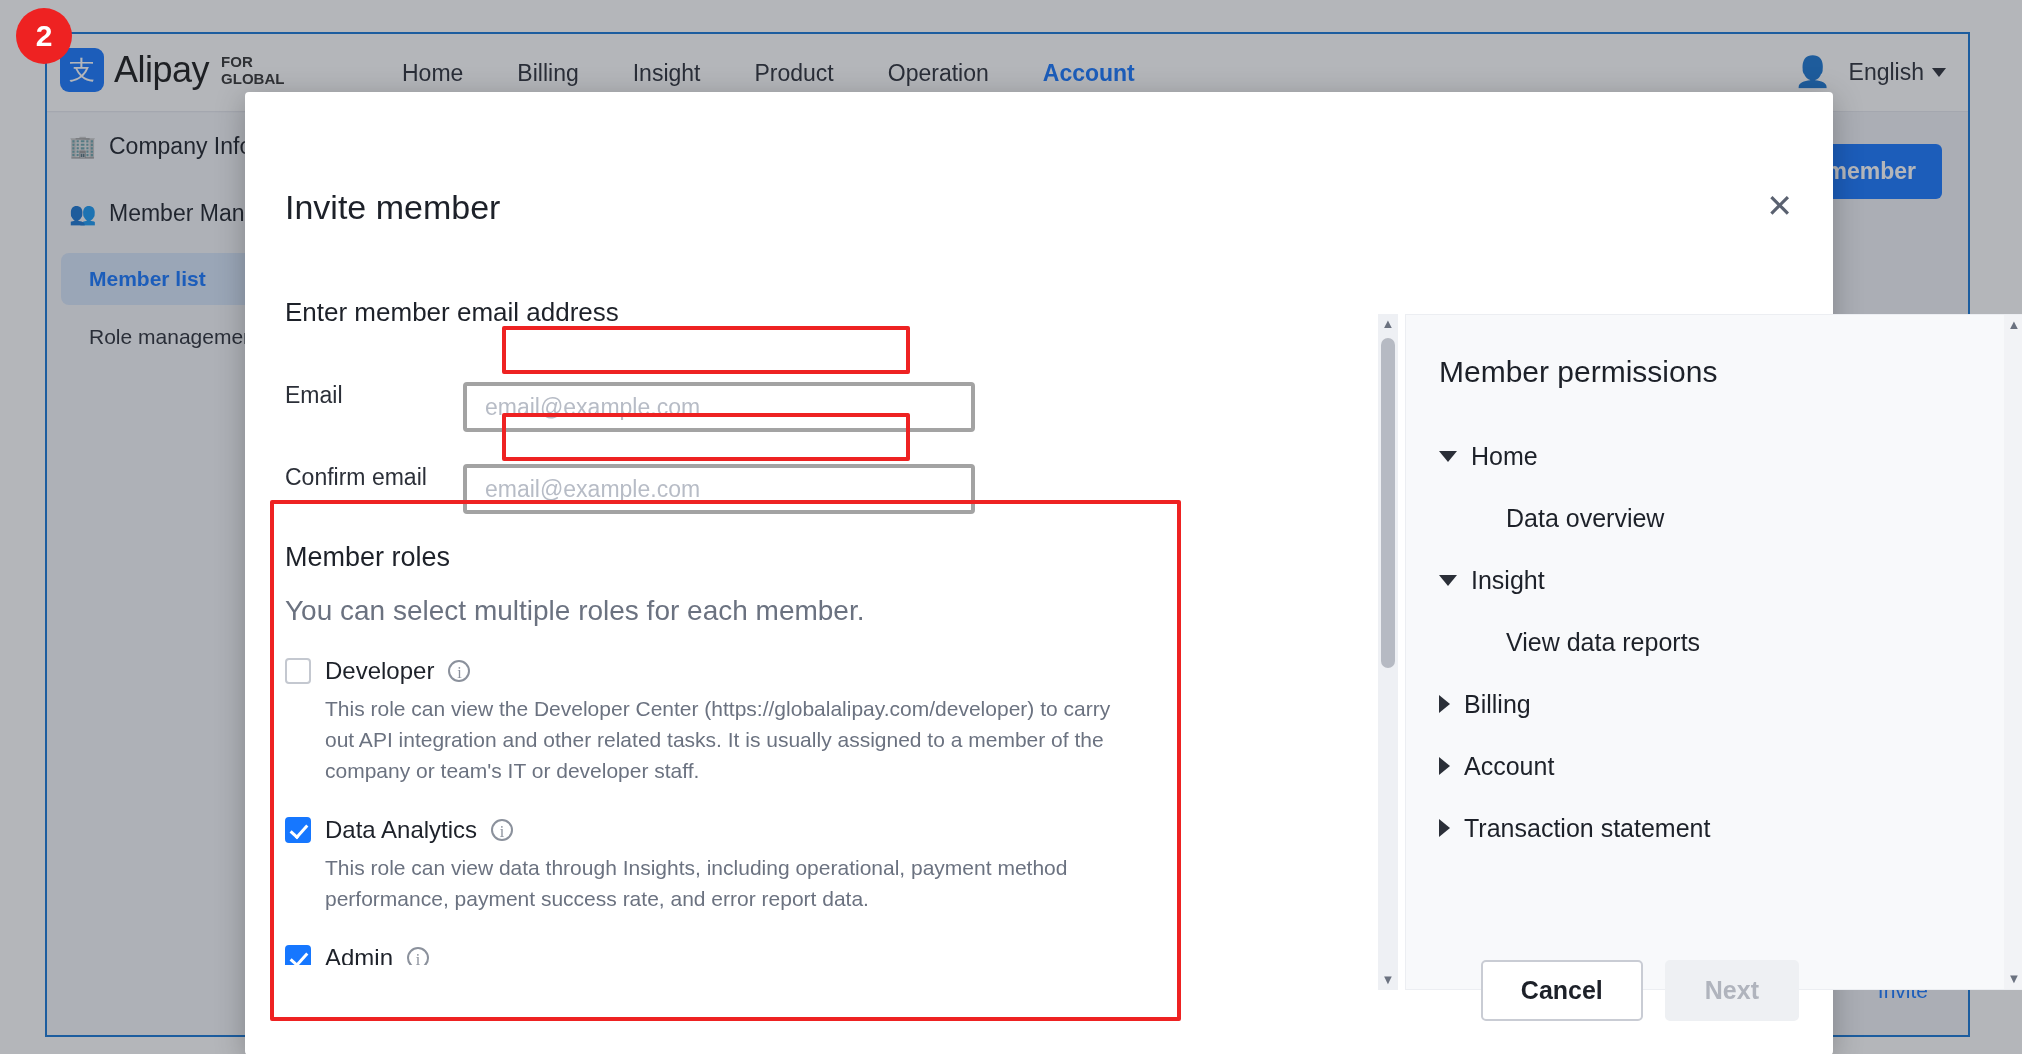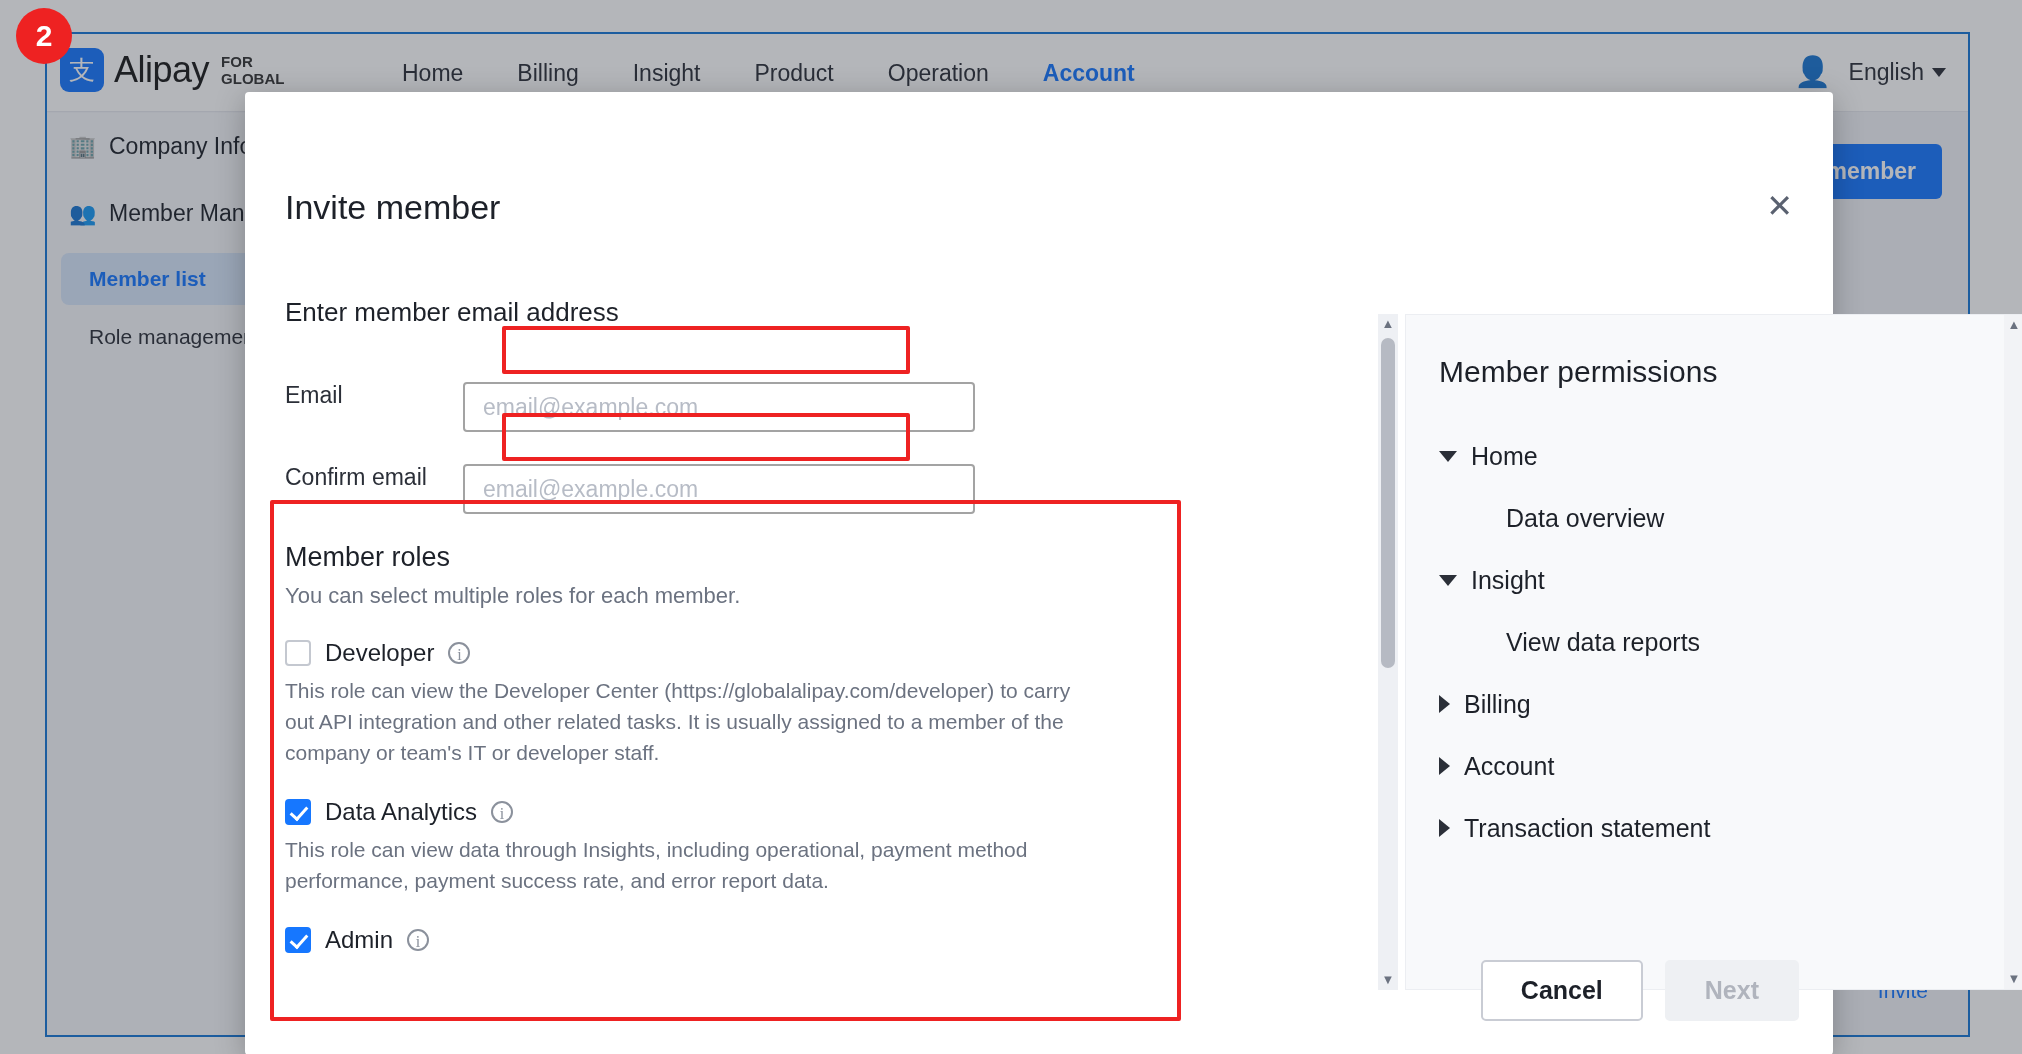--- a/index.html
+++ b/index.html
@@ -239,21 +239,21 @@
     height: 48px;
   }
   .field-label {
     width: 178px;
     font-size: 23px;
     color: #2b2f38;
   }
   .field-input {
     width: 512px;
     height: 50px;
-    border: 2px solid #a3a3a3;
+    border: 4px solid #a3a3a3;
     border-radius: 4px;
     background: #fff;
     font-size: 23px;
     color: #b7bcc6;
     padding: 0 18px;
     box-sizing: border-box;
     outline: none;
     font-family: "Liberation Sans", sans-serif;
   }
   .field-input::placeholder { color: #b7bcc6; }
@@ -271,23 +271,23 @@
     position: absolute;
     left: 40px;
     top: 300px;
     width: 870px;
   }
   .roles-title {
     font-size: 27px;
     color: #1d2129;
   }
   .roles-hint {
-    font-size: 22px;
+    font-size: 28px;
     color: #6b7280;
-    margin-top: 10px;
+    margin-top: 22px;
   }
   .role-item { margin-top: 30px; }
   .role-head {
     display: flex;
     align-items: center;
     gap: 14px;
   }
   .chk {
     width: 26px; height: 26px;
     border: 2px solid #c4c8d0;
@@ -318,20 +318,21 @@
     border: 2px solid #8b919c;
     border-radius: 50%;
     color: #8b919c;
     font-size: 16px;
     line-height: 21px;
     text-align: center;
     font-family: "Liberation Serif", serif;
     box-sizing: border-box;
   }
   .role-desc {
+    margin-left: 40px;
     margin-top: 8px;
     font-size: 21px;
     line-height: 31px;
     color: #6b7280;
     max-width: 800px;
   }
 
   
   .lscroll {
     position: absolute;

